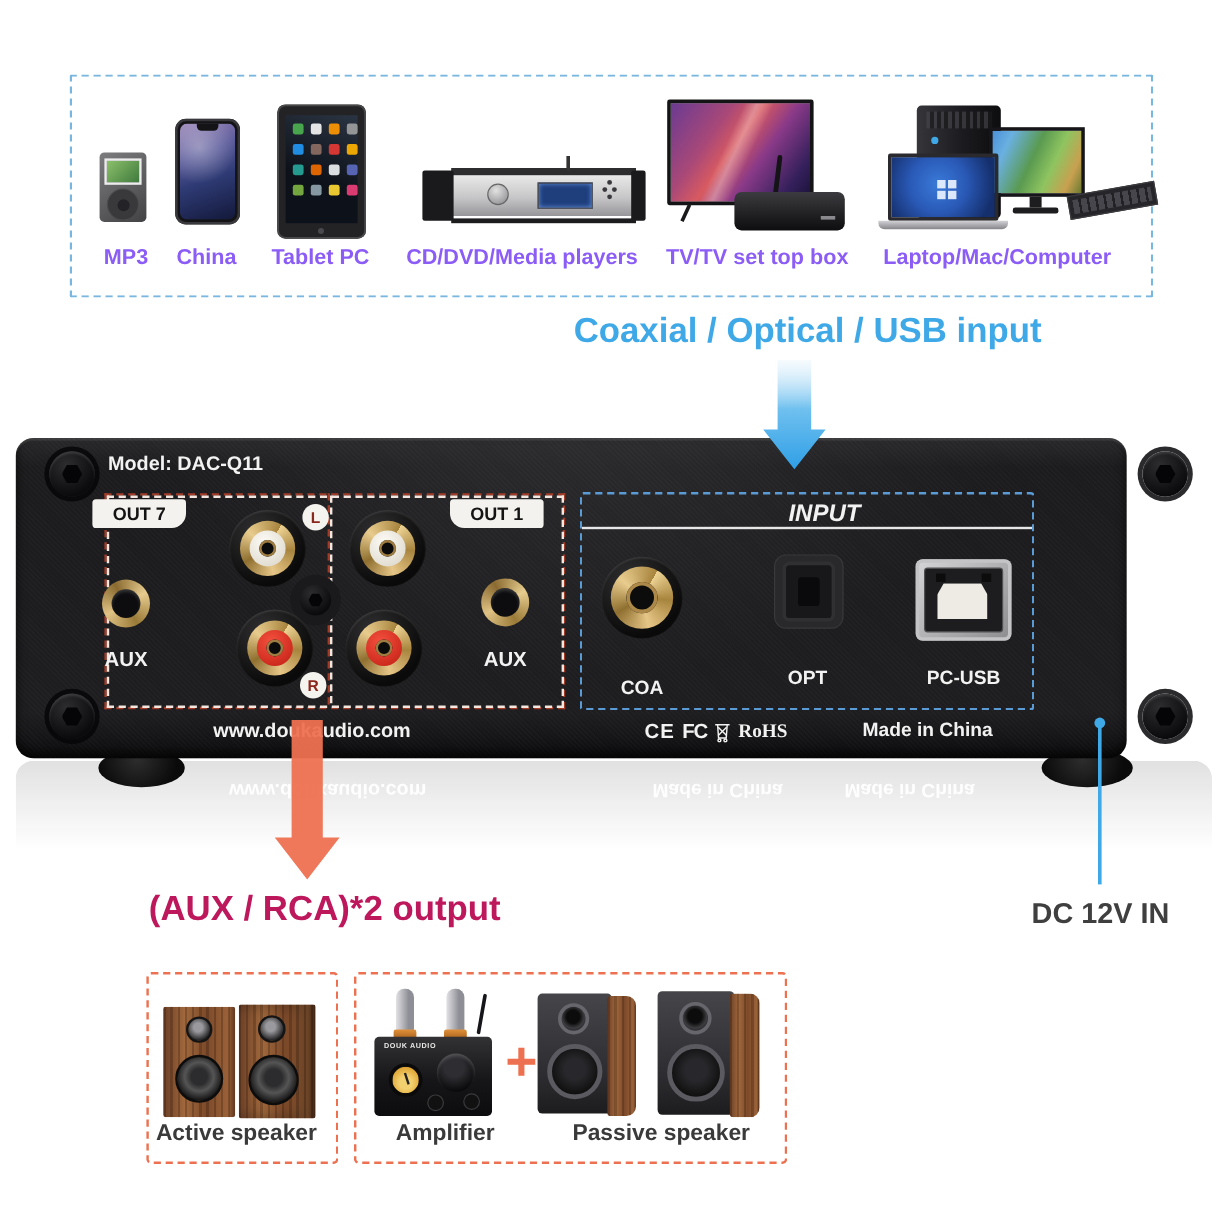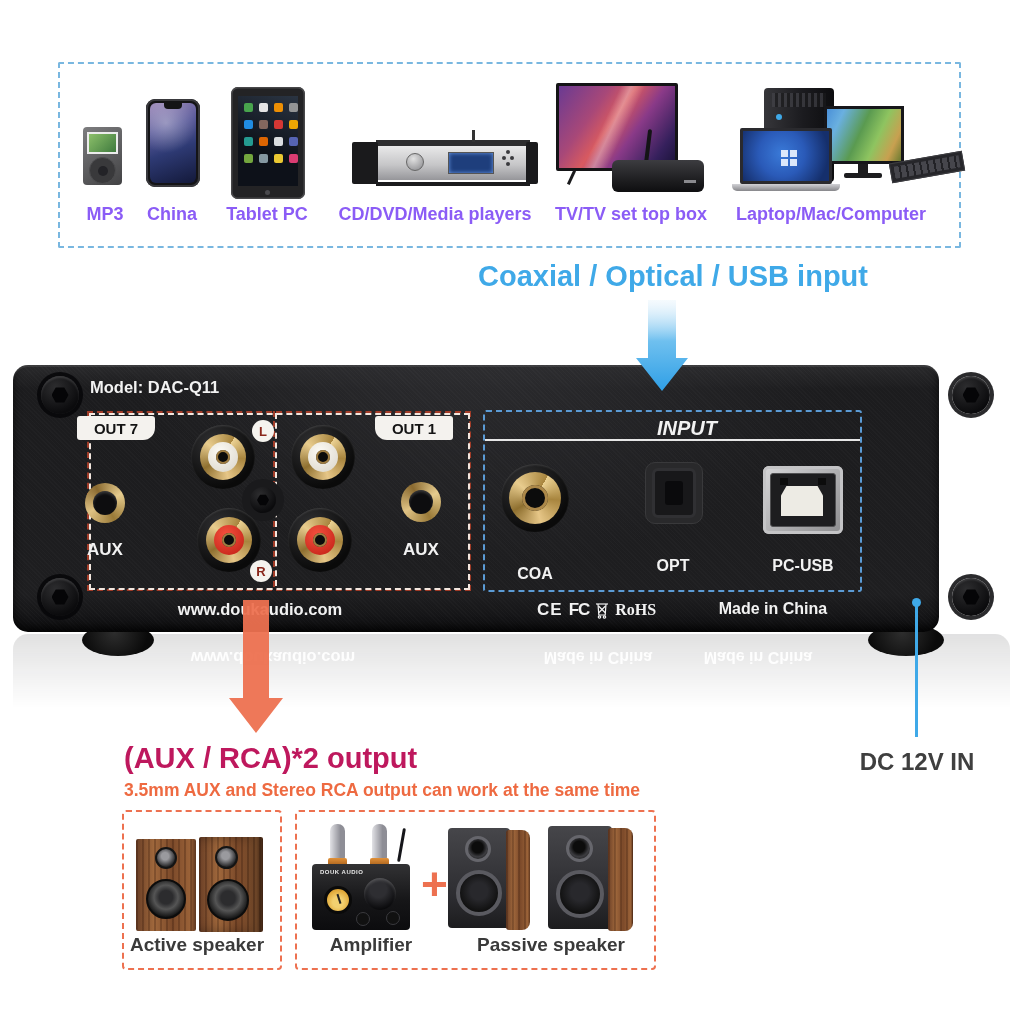--- a/index.html
+++ b/index.html
@@ -342,21 +342,20 @@
 
   <svg class="abs" style="left:228px;top:600px;" width="56" height="134" viewBox="0 0 56 134">
     <path d="M15,0 L41,0 L41,98 L55,98 L28,133 L1,98 L15,98 Z" fill="#ed7150" fill-opacity=".95"></path>
   </svg>
 
   <div class="dc-ann-line"></div>
   <div class="dc-ann-dot"></div>
   <div class="dc-ann-label">DC 12V IN</div>
 
   <div class="orange-title">(AUX / RCA)*2 output</div>
-  <div class="orange-sub">3.5mm AUX and Stereo RCA output can work at the same time</div>
 
   <div class="spk-box" style="left:122px;top:810px;width:156px;height:156px;"></div>
   <div class="spk-box" style="left:295px;top:810px;width:357px;height:156px;"></div>
 
   <div class="abs wood" style="left:136px;top:839px;width:60px;height:92px;border-radius:2px;">
     <div class="circ" style="left:19px;top:8px;width:22px;height:22px;background:radial-gradient(circle at 45% 40%,#9a9a9e 25%,#2a2a2c 70%);border:2px solid #141414;box-sizing:border-box;"></div>
     <div class="circ" style="left:10px;top:40px;width:40px;height:40px;background:radial-gradient(circle at 50% 45%,#2c2c2e 25%,#555 45%,#111 75%);border:2px solid #0c0c0c;box-sizing:border-box;"></div>
   </div>
   <div class="abs wood" style="left:199px;top:837px;width:64px;height:95px;border-radius:2px;box-shadow:inset -14px 0 14px rgba(0,0,0,.35);">
     <div class="circ" style="left:16px;top:9px;width:23px;height:23px;background:radial-gradient(circle at 45% 40%,#9a9a9e 25%,#2a2a2c 70%);border:2px solid #141414;box-sizing:border-box;"></div>

